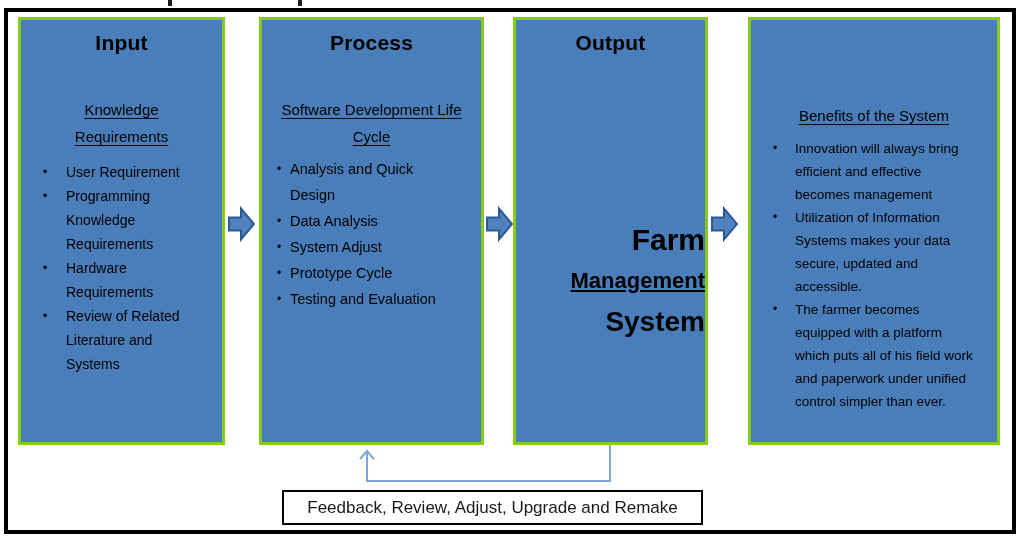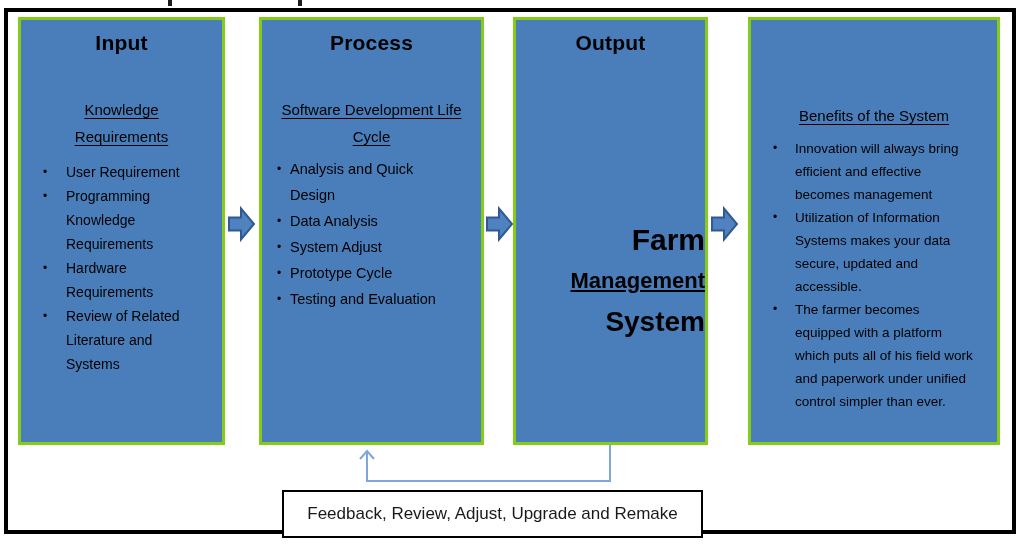--- a/index.html
+++ b/index.html
@@ -124,21 +124,21 @@
 
   #feedback-connector {
     position: absolute;
     left: 350px; top: 442px;
     width: 270px; height: 46px;
   }
 
   .feedback-box {
     position: absolute;
     left: 282px; top: 490px;
-    width: 421px; height: 48px;
+    width: 421px; height: 35px;
     background: #ffffff;
     border: 2px solid #000000;
     display: flex;
     align-items: center;
     justify-content: center;
     font-size: 17px;
     color: #1a1a1a;
     white-space: nowrap;
   }
 </style>

